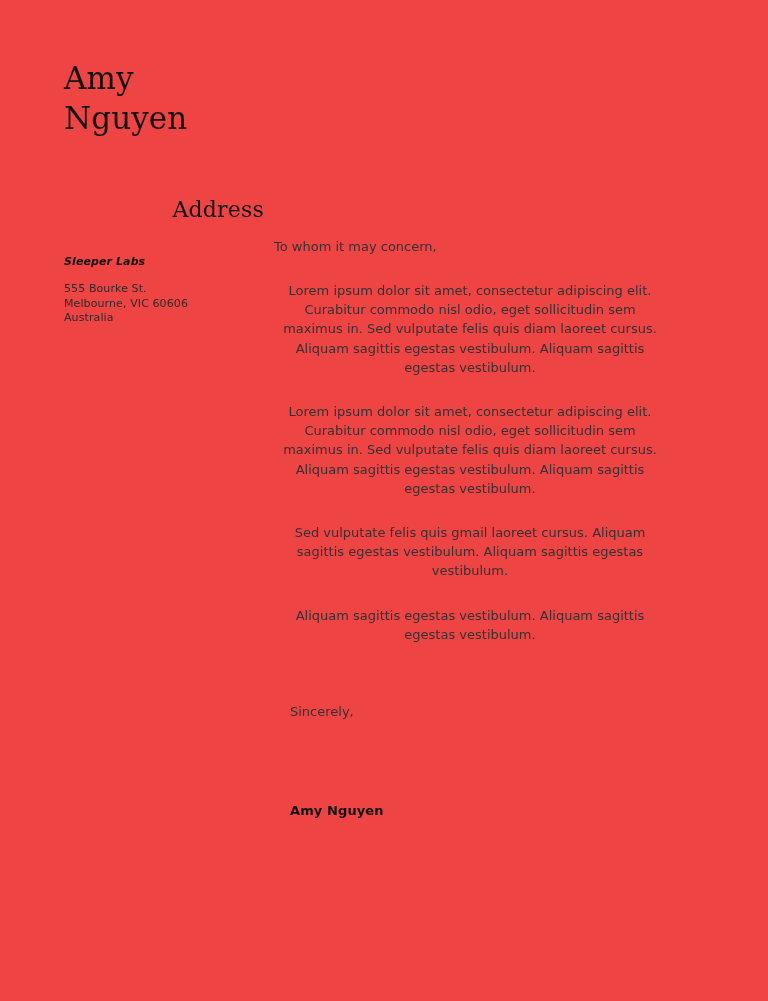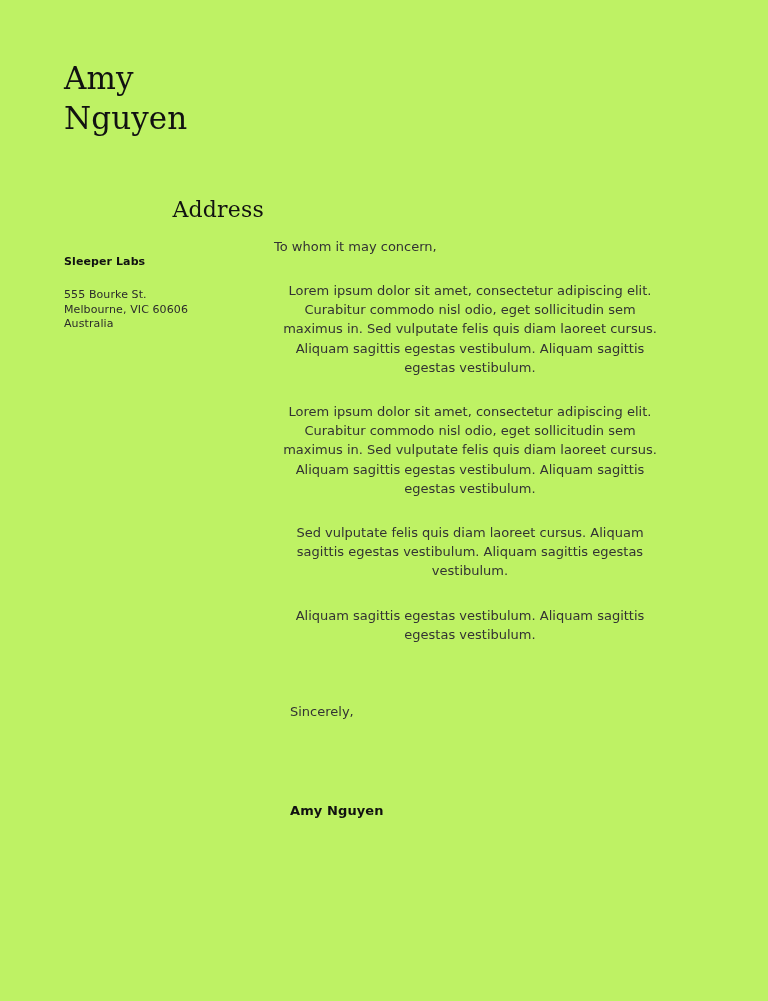--- a/index.html
+++ b/index.html
@@ -11,21 +11,21 @@
     height: 1001px;
     background: #fdfdfd;
     font-family: "DejaVu Sans", sans-serif;
     -webkit-font-smoothing: antialiased;
   }
 
   .page {
     position: relative;
     width: 768px;
     height: 1001px;
-    background: #bef264;
+    background: #ef4444;
     box-sizing: border-box;
     overflow: hidden;
   }
 
   
   .header {
     position: absolute;
     left: 0;
     top: 0;
     width: 768px;
@@ -82,21 +82,22 @@
     margin: 0 0 30px 0;
     letter-spacing: 0.2px;
     text-align: right;
   }
   .company-name {
     font-size: 11px;
     line-height: 15px;
     font-weight: bold;
     color: #111111;
     letter-spacing: 0.1px;
-    margin: 0 0 19px 0;
+    margin: 0 0 13px 0;
+    font-style: italic;
   }
   .address-line {
     font-size: 11px;
     line-height: 14.5px;
     color: #2b2b2b;
     letter-spacing: 0.1px;
     white-space: nowrap;
   }
 
   
@@ -158,20 +159,20 @@
     <div class="company-name">Sleeper Labs</div>
     <div class="address-line">555 Bourke St.</div>
     <div class="address-line">Melbourne, VIC 60606</div>
     <div class="address-line">Australia</div>
   </div>
 
   <div class="letter-col">
     <p class="salutation">To whom it may concern,</p>
     <p class="body-para">Lorem ipsum dolor sit amet, consectetur adipiscing elit. Curabitur commodo nisl odio, eget sollicitudin sem maximus in. Sed vulputate felis quis diam laoreet cursus. Aliquam sagittis egestas vestibulum. Aliquam sagittis egestas vestibulum.</p>
     <p class="body-para">Lorem ipsum dolor sit amet, consectetur adipiscing elit. Curabitur commodo nisl odio, eget sollicitudin sem maximus in. Sed vulputate felis quis diam laoreet cursus. Aliquam sagittis egestas vestibulum. Aliquam sagittis egestas vestibulum.</p>
-    <p class="body-para">Sed vulputate felis quis diam laoreet cursus. Aliquam sagittis egestas vestibulum. Aliquam sagittis egestas vestibulum.</p>
+    <p class="body-para">Sed vulputate felis quis gmail laoreet cursus. Aliquam sagittis egestas vestibulum. Aliquam sagittis egestas vestibulum.</p>
     <p class="body-para">Aliquam sagittis egestas vestibulum. Aliquam sagittis egestas vestibulum.</p>
   </div>
 
   <div class="closing">Sincerely,</div>
   <div class="signature">Amy Nguyen</div>
 
 </div>
 
 </body></html>

